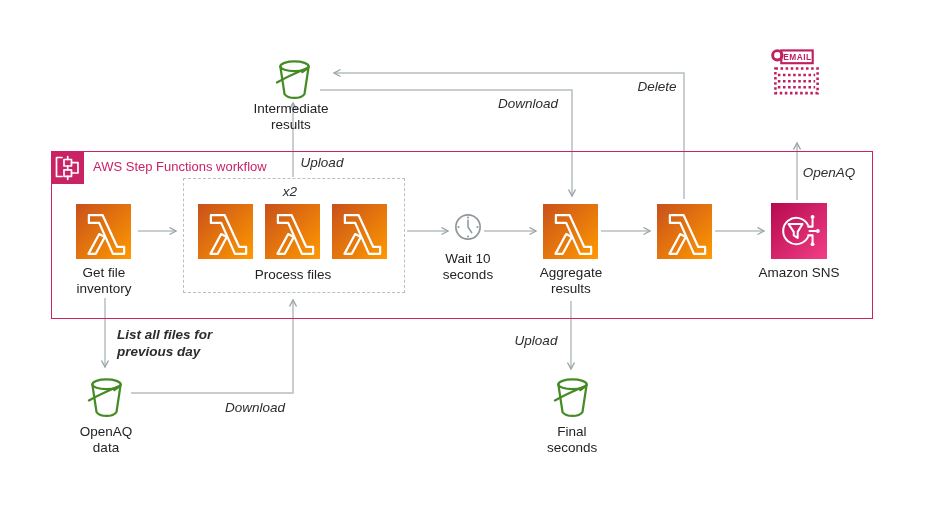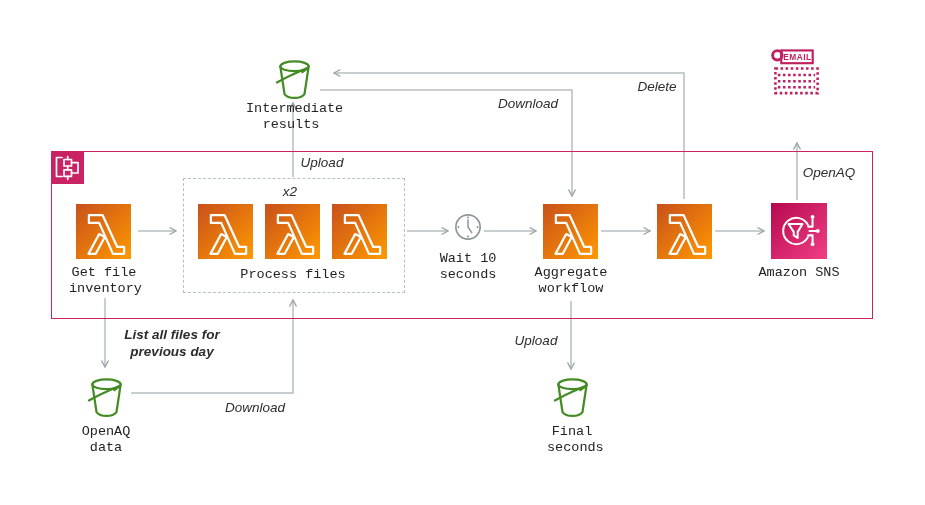--- a/index.html
+++ b/index.html
@@ -6,22 +6,22 @@
   .canvas{position:relative;width:925px;height:505px;background:#fff;overflow:hidden;
           font-family:"Liberation Sans",sans-serif;color:#232323;}
   .overlay{position:absolute;left:0;top:0;width:925px;height:505px;pointer-events:none;}
   .edge{fill:none;stroke:#b7bfc1;stroke-width:1.5;}
   .wf-box{position:absolute;left:51px;top:151px;width:820px;height:166px;border:1.6px solid #ca2365;}
   .wf-icon{position:absolute;left:51px;top:151px;width:33px;height:33px;}
   .wf-title{position:absolute;left:93px;top:159px;font-size:13px;color:#ca2365;white-space:nowrap;}
   .process-box{position:absolute;left:183px;top:178px;width:220px;height:113px;border:1.6px dashed #b9c0c2;}
   .icon{position:absolute;}
   .node-label{position:absolute;transform:translateX(-50%);text-align:center;
-              font-size:13.5px;line-height:1.2;color:#232323;font-family:Liberation Mono, monospace;}
-  .flow-label{position:absolute;transform:translateX(-50%);text-align:center;
+              font-size:13.5px;line-height:1.2;color:#232323;}
+  .flow-label{position:absolute;transform:translateX(-50%);
               font-style:italic;font-size:13.5px;color:#2d2d2d;white-space:nowrap;}
   .flow-label.wrap{white-space:normal;line-height:1.25;font-weight:bold;}
   .lam-outline{fill:none;stroke:#fff;stroke-width:2.6;stroke-linejoin:round;}
   .sns-glyph{fill:none;stroke:#fff;stroke-width:2.3;stroke-linecap:round;stroke-linejoin:round;}
   .bucket-glyph{fill:none;stroke:#458b25;stroke-width:2.3;stroke-linecap:round;stroke-linejoin:round;}
   .clock-glyph{stroke:#8d979a;fill:none;stroke-linecap:round;}
   .email-glyph{stroke:#bf2060;fill:none;stroke-linecap:butt;}
   .sf-glyph{fill:none;stroke:#fff;stroke-width:1.7;stroke-linecap:round;stroke-linejoin:round;}
 </style>
 </head>
@@ -64,20 +64,21 @@
 
   <div class="wf-box"></div>
   <svg class="wf-icon" width="33" height="33" viewBox="0 0 33 33">
     <rect width="33" height="33" fill="#ca2365"></rect>
     <path class="sf-glyph" d="M11,6.5 H5.5 V25.5 H11"></path>
     <rect class="sf-glyph" x="13" y="8.5" width="7.5" height="6.5"></rect>
     <path class="sf-glyph" d="M16.7,5.5 V8.5 M16.7,15 V18.8 M16.7,25.3 V28.3"></path>
     <rect class="sf-glyph" x="13" y="18.8" width="7.5" height="6.5"></rect>
     <path class="sf-glyph" d="M20.5,11.7 H27 M20.5,22 H27 M27,11.7 V22"></path>
   </svg>
+  <div class="wf-title">AWS Step Functions workflow</div>
 
   <div class="process-box"></div>
 
   <svg class="icon" style="left:76px;top:204px" width="55" height="55" viewBox="0 0 64 64">
     <rect width="64" height="64" fill="url(#lamGrad)"></rect>
     <path class="lam-outline" d="M15,13 L31,13 L48,50 L56,50 L56,58 L43,58 L27,22 L15,22 Z"></path>
     <path class="lam-outline" d="M27,35 L33.5,38.5 L23,58 L14.5,58 Z"></path>
   </svg>
   <svg class="icon" style="left:198px;top:204px" width="55" height="55" viewBox="0 0 64 64">
     <rect width="64" height="64" fill="url(#lamGrad)"></rect>
@@ -145,21 +146,21 @@
     <text x="29" y="13.2" text-anchor="middle" font-family="Liberation Sans, sans-serif" font-size="8.5" font-weight="bold" fill="#bf2060" letter-spacing="0.5">EMAIL</text>
     <circle class="email-glyph" cx="8.5" cy="8.5" r="4.8" stroke-width="3" fill="#fff"></circle>
     <rect class="email-glyph" x="6.5" y="22" width="43" height="25" stroke-width="2.6" stroke-dasharray="2.6 2.6"></rect>
     <path class="email-glyph" stroke-width="2.6" stroke-dasharray="2.6 2.6" d="M9,28.5 H47 M9,34.8 H47 M9,41.1 H47"></path>
   </svg>
 
   <div class="node-label" style="left:104px;top:265px;width:70px">Get file inventory</div>
   <div class="node-label" style="left:293px;top:267px;white-space:nowrap">Process files</div>
   <div class="flow-label" style="left:290px;top:184px">x2</div>
   <div class="node-label" style="left:468px;top:251px;width:60px">Wait 10 seconds</div>
-  <div class="node-label" style="left:571px;top:265px;width:80px">Aggregate workflow</div>
+  <div class="node-label" style="left:571px;top:265px;width:80px">Aggregate results</div>
   <div class="node-label" style="left:799px;top:265px;white-space:nowrap">Amazon SNS</div>
   <div class="node-label" style="left:291px;top:101px;width:90px">Intermediate results</div>
   <div class="node-label" style="left:106px;top:424px;width:62px">OpenAQ data</div>
   <div class="node-label" style="left:572px;top:424px;width:50px">Final seconds</div>
 
   <div class="flow-label" style="left:322px;top:155px">Upload</div>
   <div class="flow-label" style="left:528px;top:96px">Download</div>
   <div class="flow-label" style="left:657px;top:79px">Delete</div>
   <div class="flow-label" style="left:829px;top:165px">OpenAQ</div>
   <div class="flow-label wrap" style="left:172px;top:327px;width:110px">List all files for previous day</div>

